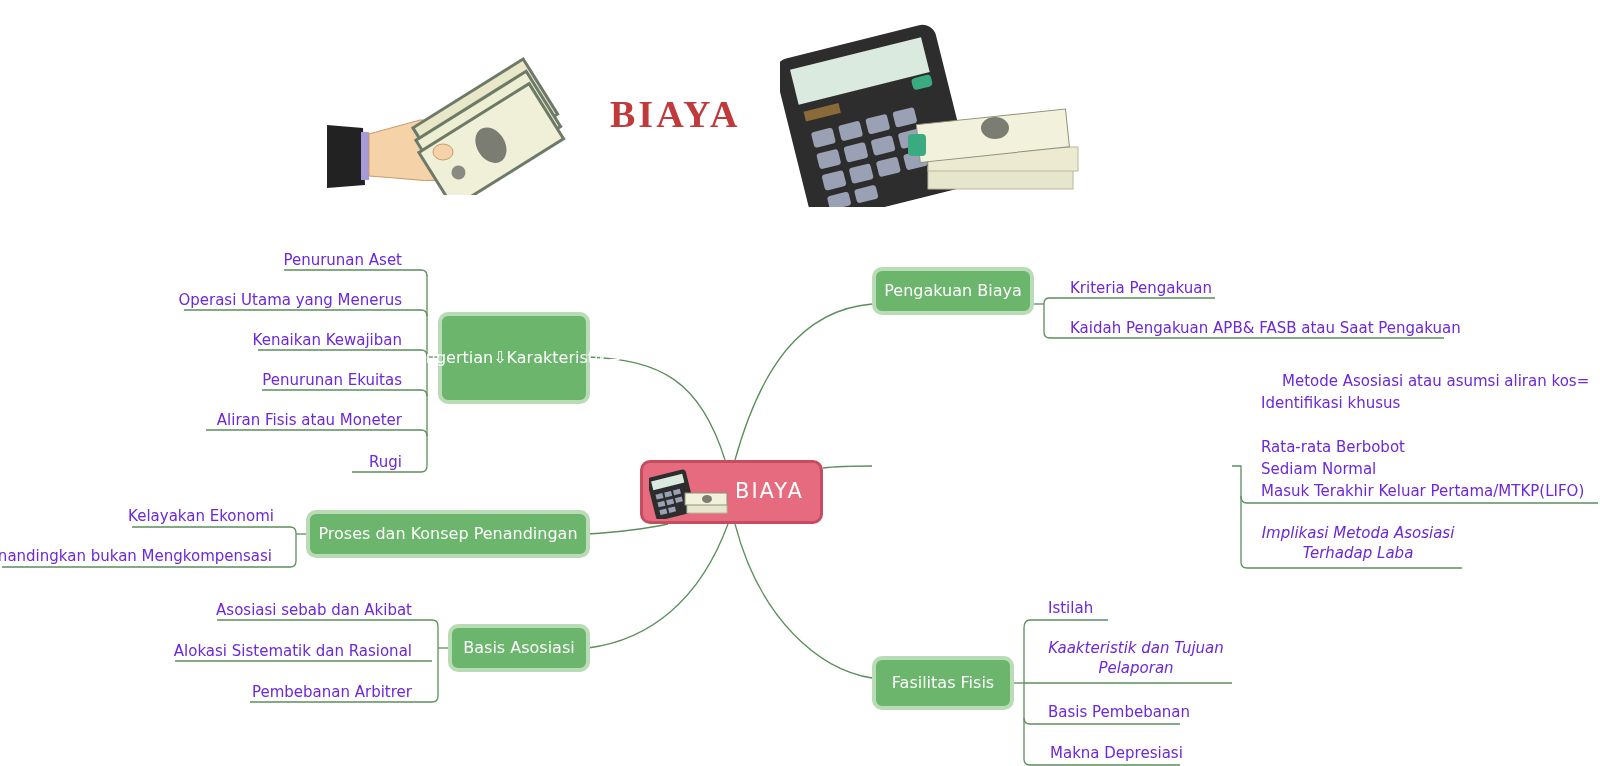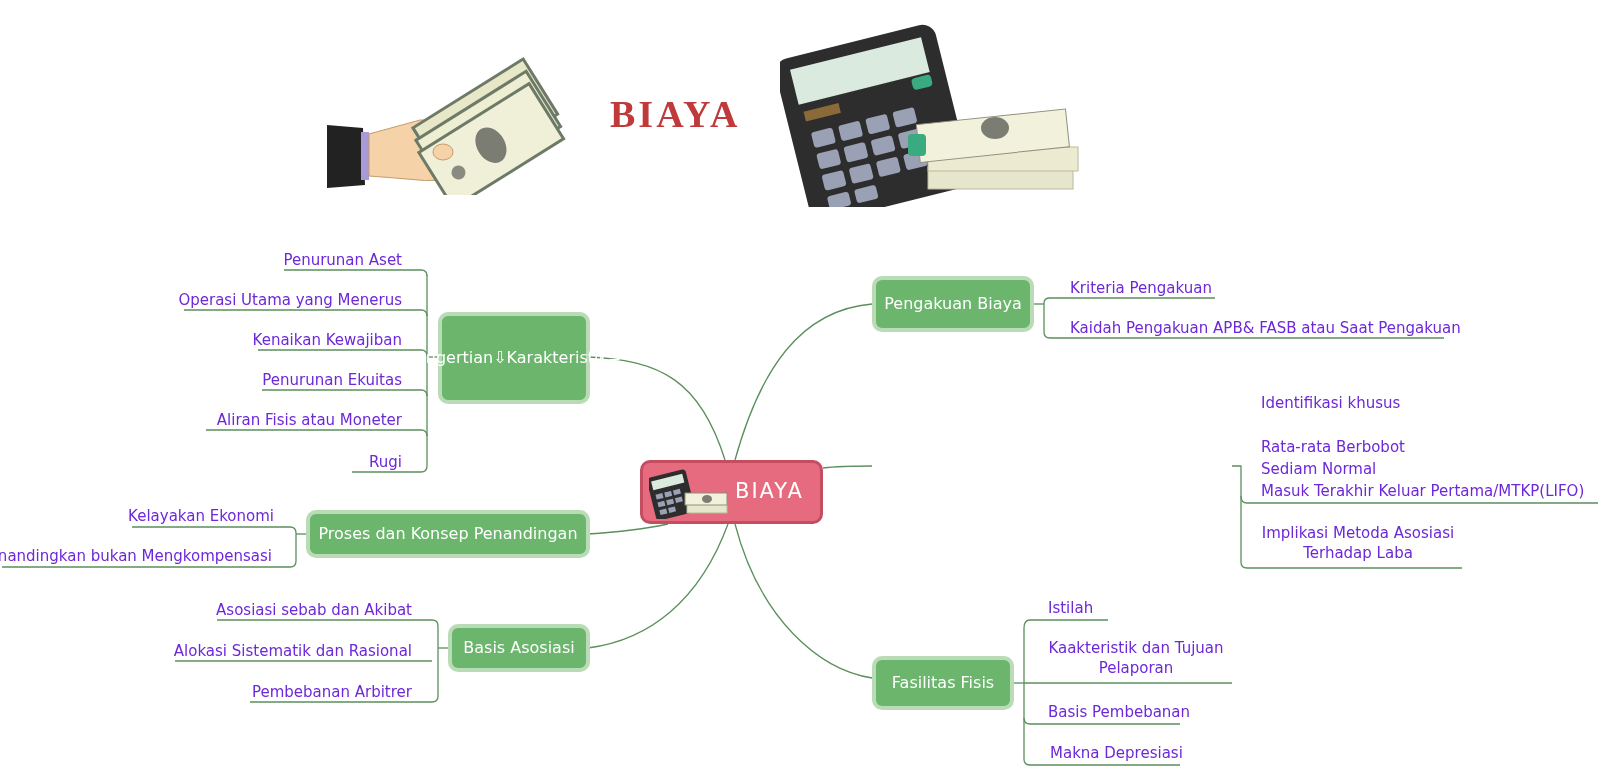--- a/index.html
+++ b/index.html
@@ -10,21 +10,21 @@
   .title { position:absolute; left:610px; top:92px; font-family:"Liberation Serif", serif;
            font-weight:bold; font-size:38px; letter-spacing:3px; color:#c0393b; }
   .node { position:absolute; background:#6bb56c; border:4px solid #b9dcb6; border-radius:10px;
           color:#ffffff; font-size:16px; display:flex; align-items:center; justify-content:center;
           text-align:center; box-sizing:border-box; line-height:22px; cursor:pointer; }
   .root { position:absolute; left:640px; top:460px; width:183px; height:64px; background:#e76b7f;
           border:3px solid #c44d60; border-radius:10px; box-sizing:border-box; color:#fff;
           font-size:21px; letter-spacing:2px; cursor:pointer; }
   .root .label { position:absolute; left:92px; top:16px; }
   .leaf { position:absolute; color:#6d28d9; font-size:15px; white-space:nowrap; cursor:pointer; line-height:20px; }
-  .leaf.multi { white-space:normal; text-align:center; }
+  .leaf.multi { white-space:normal; text-align:center;font-style:italic; }
   .pic { position:absolute; }
 </style>
 </head>
 <body>
 
 <div id="stage">
 
   <svg class="lines" viewBox="0 0 1600 766">
     <g fill="none" stroke="#5b8f5c" stroke-width="1.3">
 
@@ -152,24 +152,25 @@
 
   <div class="node" style="left:306px;top:510px;width:284px;height:48px">Proses dan Konsep Penandingan</div>
   <div class="leaf" style="right:1326px;top:506px">Kelayakan Ekonomi</div>
   <div class="leaf" style="right:1328px;top:546px">Menandingkan bukan Mengkompensasi</div>
 
   <div class="node" style="left:448px;top:624px;width:142px;height:48px">Basis Asosiasi</div>
   <div class="leaf" style="right:1188px;top:600px">Asosiasi sebab dan Akibat</div>
   <div class="leaf" style="right:1188px;top:641px">Alokasi Sistematik dan Rasional</div>
   <div class="leaf" style="right:1188px;top:682px">Pembebanan Arbitrer</div>
 
-  <div class="node" style="left:872px;top:276px;width:162px;height:56px">Pengakuan Biaya</div>
+  <div class="node" style="left:872px;top:267px;width:162px;height:48px">Pengakuan Biaya</div>
   <div class="leaf" style="left:1070px;top:278px">Kriteria Pengakuan</div>
   <div class="leaf" style="left:1070px;top:318px">Kaidah Pengakuan APB&amp; FASB atau Saat Pengakuan</div>
 
+  <div class="leaf" style="left:1282px;top:371px">Metode Asosiasi atau asumsi aliran kos=</div>
   <div class="leaf" style="left:1261px;top:393px">Identifikasi khusus</div>
   <div class="leaf" style="left:1261px;top:437px">Rata-rata Berbobot</div>
   <div class="leaf" style="left:1261px;top:459px">Sediam Normal</div>
   <div class="leaf" style="left:1261px;top:481px">Masuk Terakhir Keluar Pertama/MTKP(LIFO)</div>
   <div class="leaf multi" style="left:1258px;top:523px;width:200px">
     <div>Implikasi Metoda Asosiasi</div>
     <div>Terhadap Laba</div>
   </div>
 
   <div class="node" style="left:872px;top:656px;width:142px;height:54px">Fasilitas Fisis</div>

